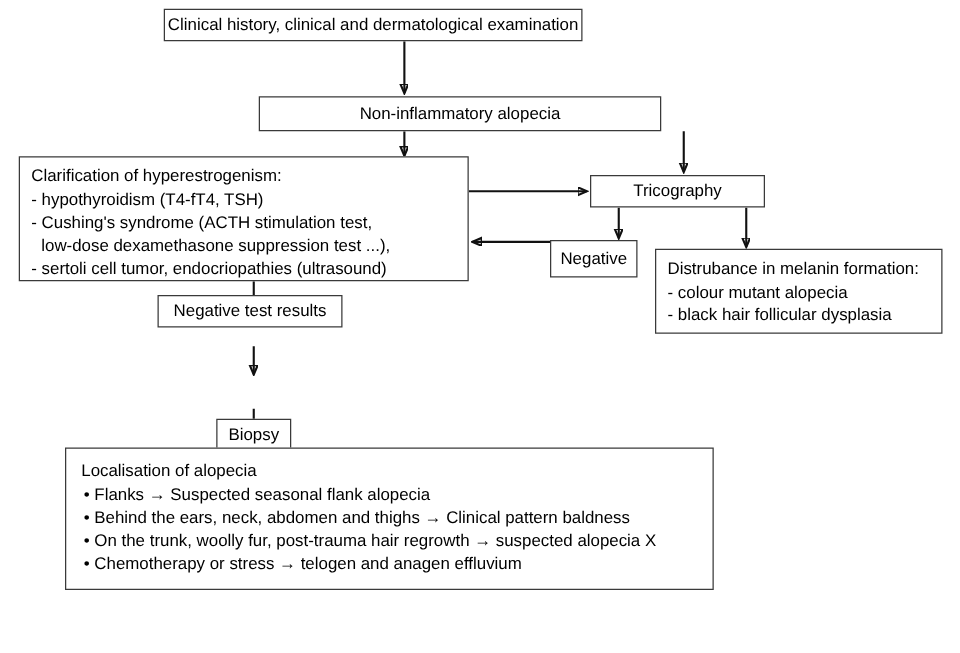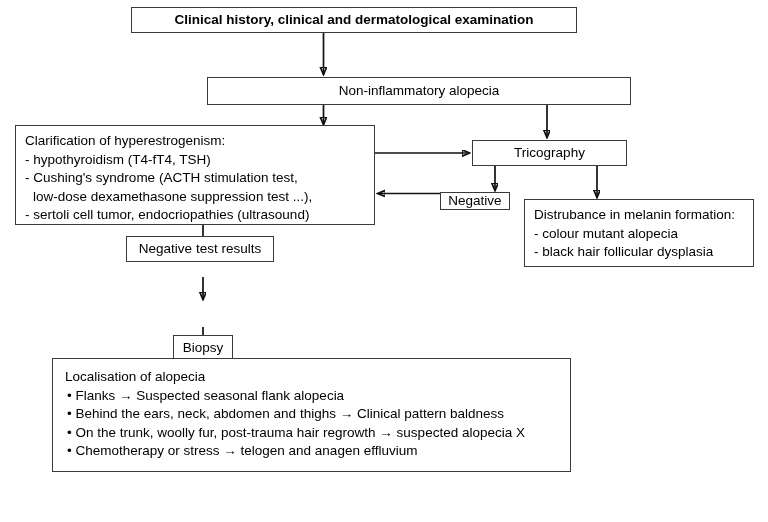--- a/index.html
+++ b/index.html
@@ -89,41 +89,41 @@
 
     <line x1="597" y1="166" x2="597" y2="197.5" marker-end="url(#arrow)"></line>
 
     <line x1="203" y1="225" x2="203" y2="249.5" marker-end="url(#arrow)"></line>
 
     <line x1="203" y1="277" x2="203" y2="299.5" marker-end="url(#arrow)"></line>
 
     <line x1="203" y1="327" x2="203" y2="355.5" marker-end="url(#arrow)"></line>
   </svg>
 
-  <div class="node center" style="left:131px; top:7px; width:446px; height:26px;font-weight:bold;">
+  <div class="node center" style="left:131px; top:7px; width:335px; height:26px;">
     <span>Clinical history, clinical and dermatological examination</span>
   </div>
 
-  <div class="node center" style="left:207px; top:77px; width:424px; height:28px;justify-content:center;">
+  <div class="node center" style="left:207px; top:77px; width:322px; height:28px;justify-content:center;">
     <span>Non-inflammatory  alopecia</span>
   </div>
 
   <div class="node block" style="left:15px; top:125px; width:360px; height:100px;">
     <span class="line">Clarification of hyperestrogenism:</span>
     <span class="line">- hypothyroidism  (T4-fT4, TSH)</span>
     <span class="line">- Cushing's syndrome (ACTH stimulation  test,</span>
     <span class="line indent">low-dose dexamethasone  suppression test ...),</span>
     <span class="line">- sertoli cell tumor, endocriopathies (ultrasound)</span>
   </div>
 
-  <div class="node center" style="left:472px; top:140px; width:155px; height:26px;">
+  <div class="node center" style="left:472px; top:140px; width:140px; height:26px;">
     <span>Tricography</span>
   </div>
 
-  <div class="node center" style="left:440px; top:192px; width:70px; height:18px;">
+  <div class="node center" style="left:440px; top:192px; width:70px; height:30px;">
     <span>Negative</span>
   </div>
 
   <div class="node block" style="left:524px; top:199px; width:230px; height:68px;">
     <span class="line">Distrubance in melanin  formation:</span>
     <span class="line">- colour mutant  alopecia</span>
     <span class="line">- black hair follicular dysplasia</span>
   </div>
 
   <div class="node center" style="left:126px; top:236px; width:148px; height:26px;">

